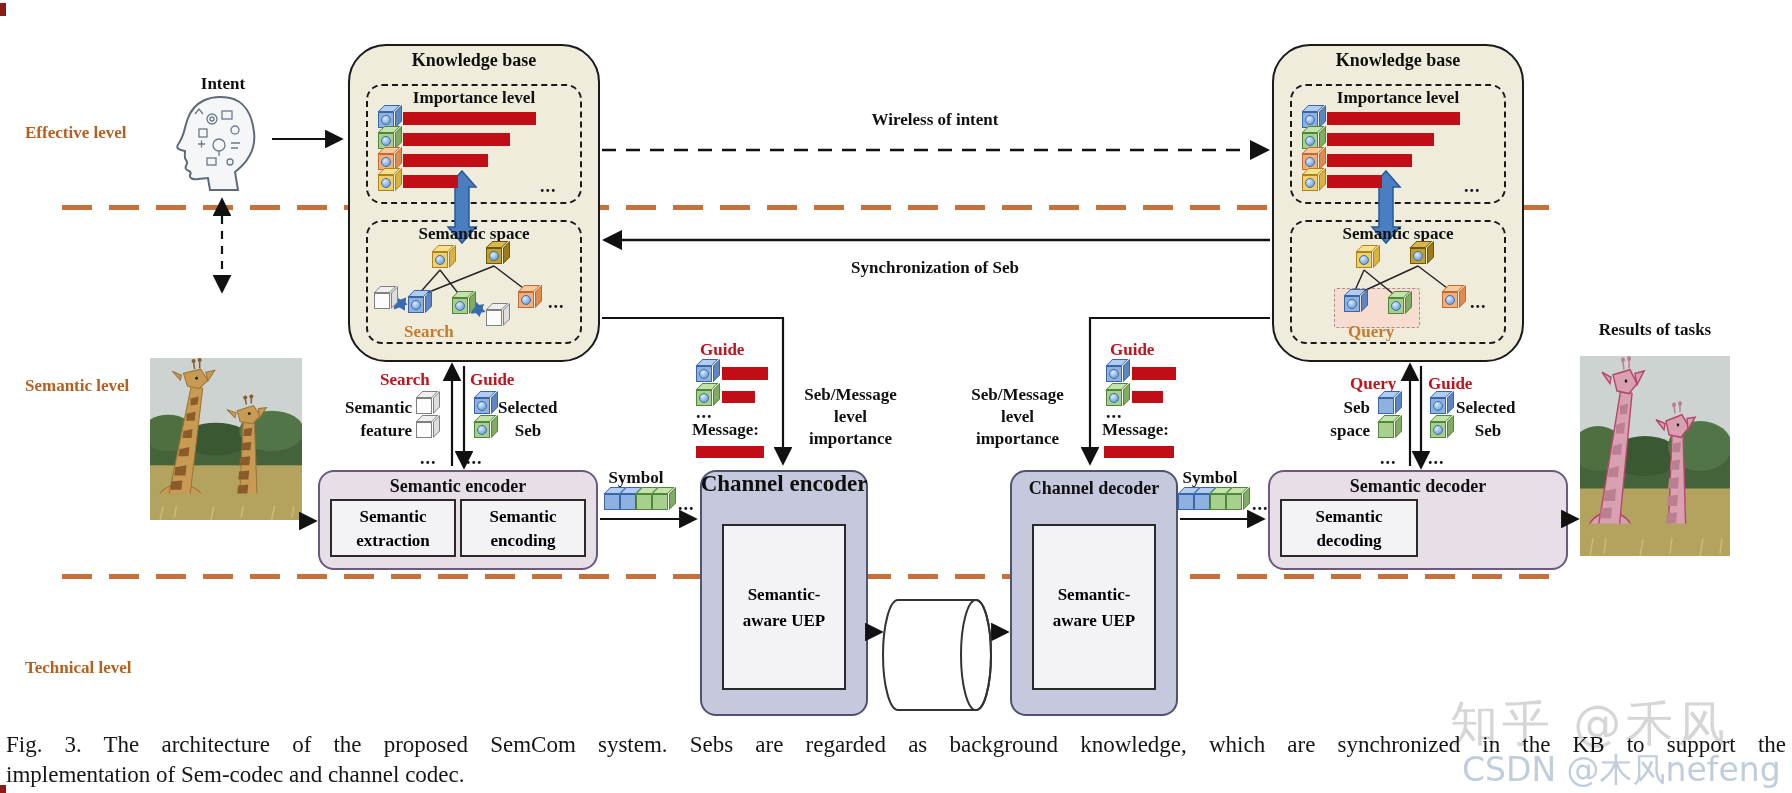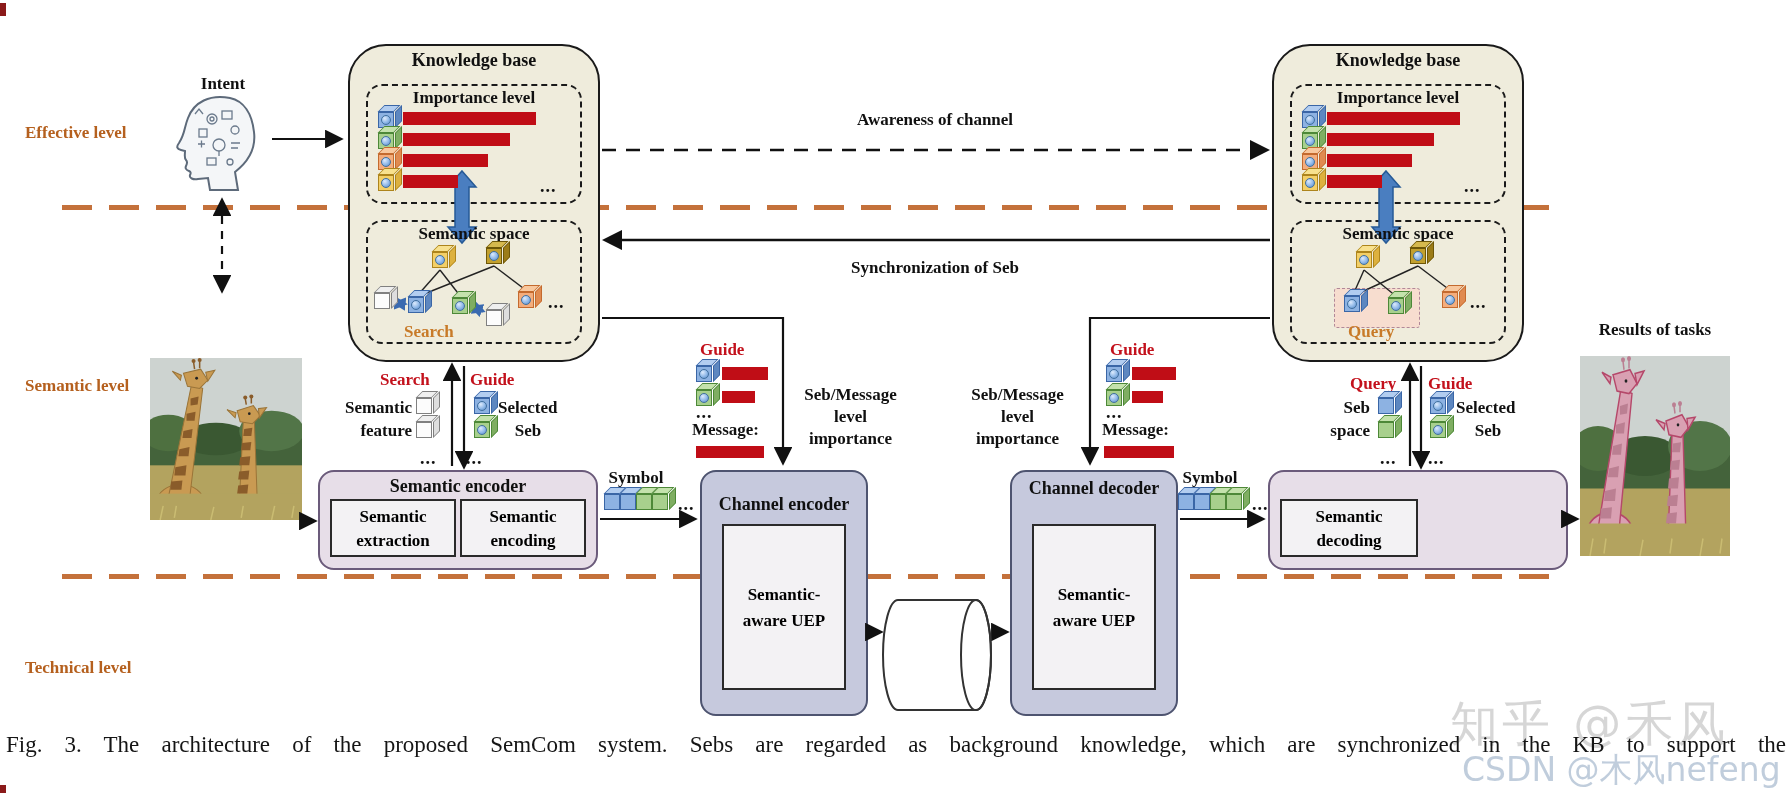--- a/index.html
+++ b/index.html
@@ -245,21 +245,21 @@
     <span>level</span><br>
     <span>importance</span>
   </div>
   <div class="lab ctr" style="left:955px;top:384px;width:125px;line-height:22px">
     <span>Seb/Message</span><br>
     <span>level</span><br>
     <span>importance</span>
   </div>
 
   <div class="box chan-codec" style="left:700px;top:470px;width:168px;height:246px"></div>
-  <div class="lab ctr" style="left:700px;top:494px;width:168px;font-size:18px">Channel encoder</div>
+  <div class="lab ctr" style="left:700px;top:470px;width:168px;font-size:23px">Channel encoder</div>
   <div class="sub uep" style="left:722px;top:524px;width:124px;height:166px">
     <span>Semantic-</span><br>
     <span>aware UEP</span>
   </div>
 
   <div class="box chan-codec" style="left:1010px;top:470px;width:168px;height:246px"></div>
   <div class="lab ctr" style="left:1010px;top:478px;width:168px;font-size:18px">Channel decoder</div>
   <div class="sub uep" style="left:1032px;top:524px;width:124px;height:166px">
     <span>Semantic-</span><br>
     <span>aware UEP</span>
@@ -352,20 +352,21 @@
     </i>
   <i class="cube abs c-green" style="left:1430px;top:422px">
       <b class="orb"></b>
     </i>
   <div class="lab" style="left:1456px;top:398px">Selected</div>
   <div class="lab" style="left:1456px;top:421px;width:64px;text-align:center">Seb</div>
   <div class="lab dots" style="left:1380px;top:448px">...</div>
   <div class="lab dots" style="left:1428px;top:448px">...</div>
 
   <div class="box sem-codec" style="left:1268px;top:470px;width:300px;height:100px"></div>
+  <div class="lab ctr" style="left:1268px;top:476px;width:300px;font-size:18px">Semantic decoder</div>
   <div class="sub" style="left:1280px;top:499px;width:138px;height:58px">
     <span>Semantic</span><br>
     <span>decoding</span>
   </div>
 
   <div class="lab ctr" style="left:1580px;top:320px;width:150px">Results of tasks</div>
   <svg class="photo photo-res" style="left:1580px;top:356px" width="150" height="200" viewBox="0 0 150 160" preserveAspectRatio="none">
     <g style="--gf:#d9a0b2;--gp:#bb7f92;--go:#b5486a">
       <rect width="150" height="78" fill="#cdd3d0"></rect>
       <rect y="70" width="150" height="45" fill="#44633b"></rect>
@@ -407,21 +408,21 @@
         <polygon points="33,72 42,70 41,79 32,79"></polygon>
           <polygon points="29,90 39,88 38,97 28,97"></polygon>
         <polygon points="25,108 36,106 35,116 24,116"></polygon>
           <polygon points="21,122 32,121 31,130 20,130"></polygon>
       </g>
       <rect y="134" width="150" height="26" fill="#b3a35f"></rect>
       <path d="M10,160 l3,-14 M24,158 l2,-12 M60,160 l3,-13 M90,158 l2,-12 M120,160 l3,-14 M140,158 l2,-12" stroke="#cabc72" stroke-width="1.5"></path>
     </g>
   </svg>
 
-  <div class="lab ctr" style="left:810px;top:110px;width:250px">Awareness of channel</div>
+  <div class="lab ctr" style="left:810px;top:110px;width:250px">Wireless of intent</div>
   <div class="lab ctr" style="left:810px;top:258px;width:250px">Synchronization of Seb</div>
 
   <svg id="overlay" width="1792" height="793" viewBox="0 0 1792 793">
     <defs>
       <marker id="ah" viewBox="0 0 10 10" refX="8" refY="5" markerWidth="8.5" markerHeight="8.5" orient="auto-start-reverse">
         <path d="M0,0 L10,5 L0,10 z" fill="#111"></path>
       </marker>
       <marker id="bs" viewBox="0 0 7 7" refX="5.5" refY="3.5" markerWidth="4.5" markerHeight="4.5" orient="auto-start-reverse">
         <path d="M0,0 L7,3.5 L0,7 z" fill="#3a6ab0"></path>
       </marker>
@@ -471,14 +472,15 @@
     <g>
       <path d="M898,600 L976,600 A15,55 0 0 1 976,710 L898,710 A15,55 0 0 1 898,600 Z" fill="#fff" stroke="#333" stroke-width="2"></path>
       <ellipse cx="976" cy="655" rx="15" ry="55" fill="none" stroke="#333" stroke-width="2"></ellipse>
     </g>
   </svg>
 
   <div class="wm" style="left:1450px;top:692px;font-size:48px;color:#cdcdcd;opacity:.8;letter-spacing:4px">知乎 @禾风</div>
   <div class="wm" style="left:1462px;top:748px;font-size:33px;color:#b6c5d6;opacity:.85">CSDN @木风nefeng</div>
 
   <div class="cap" style="left:6px;top:732px;width:1780px;text-align:justify;text-align-last:justify">Fig. 3.  The architecture of the proposed SemCom system. Sebs are regarded as background knowledge, which are synchronized in the KB to support the</div>
+  <div class="cap" style="left:6px;top:762px;width:1780px">implementation of Sem-codec and channel codec.</div>
 
 </div>
 
 </body></html>

